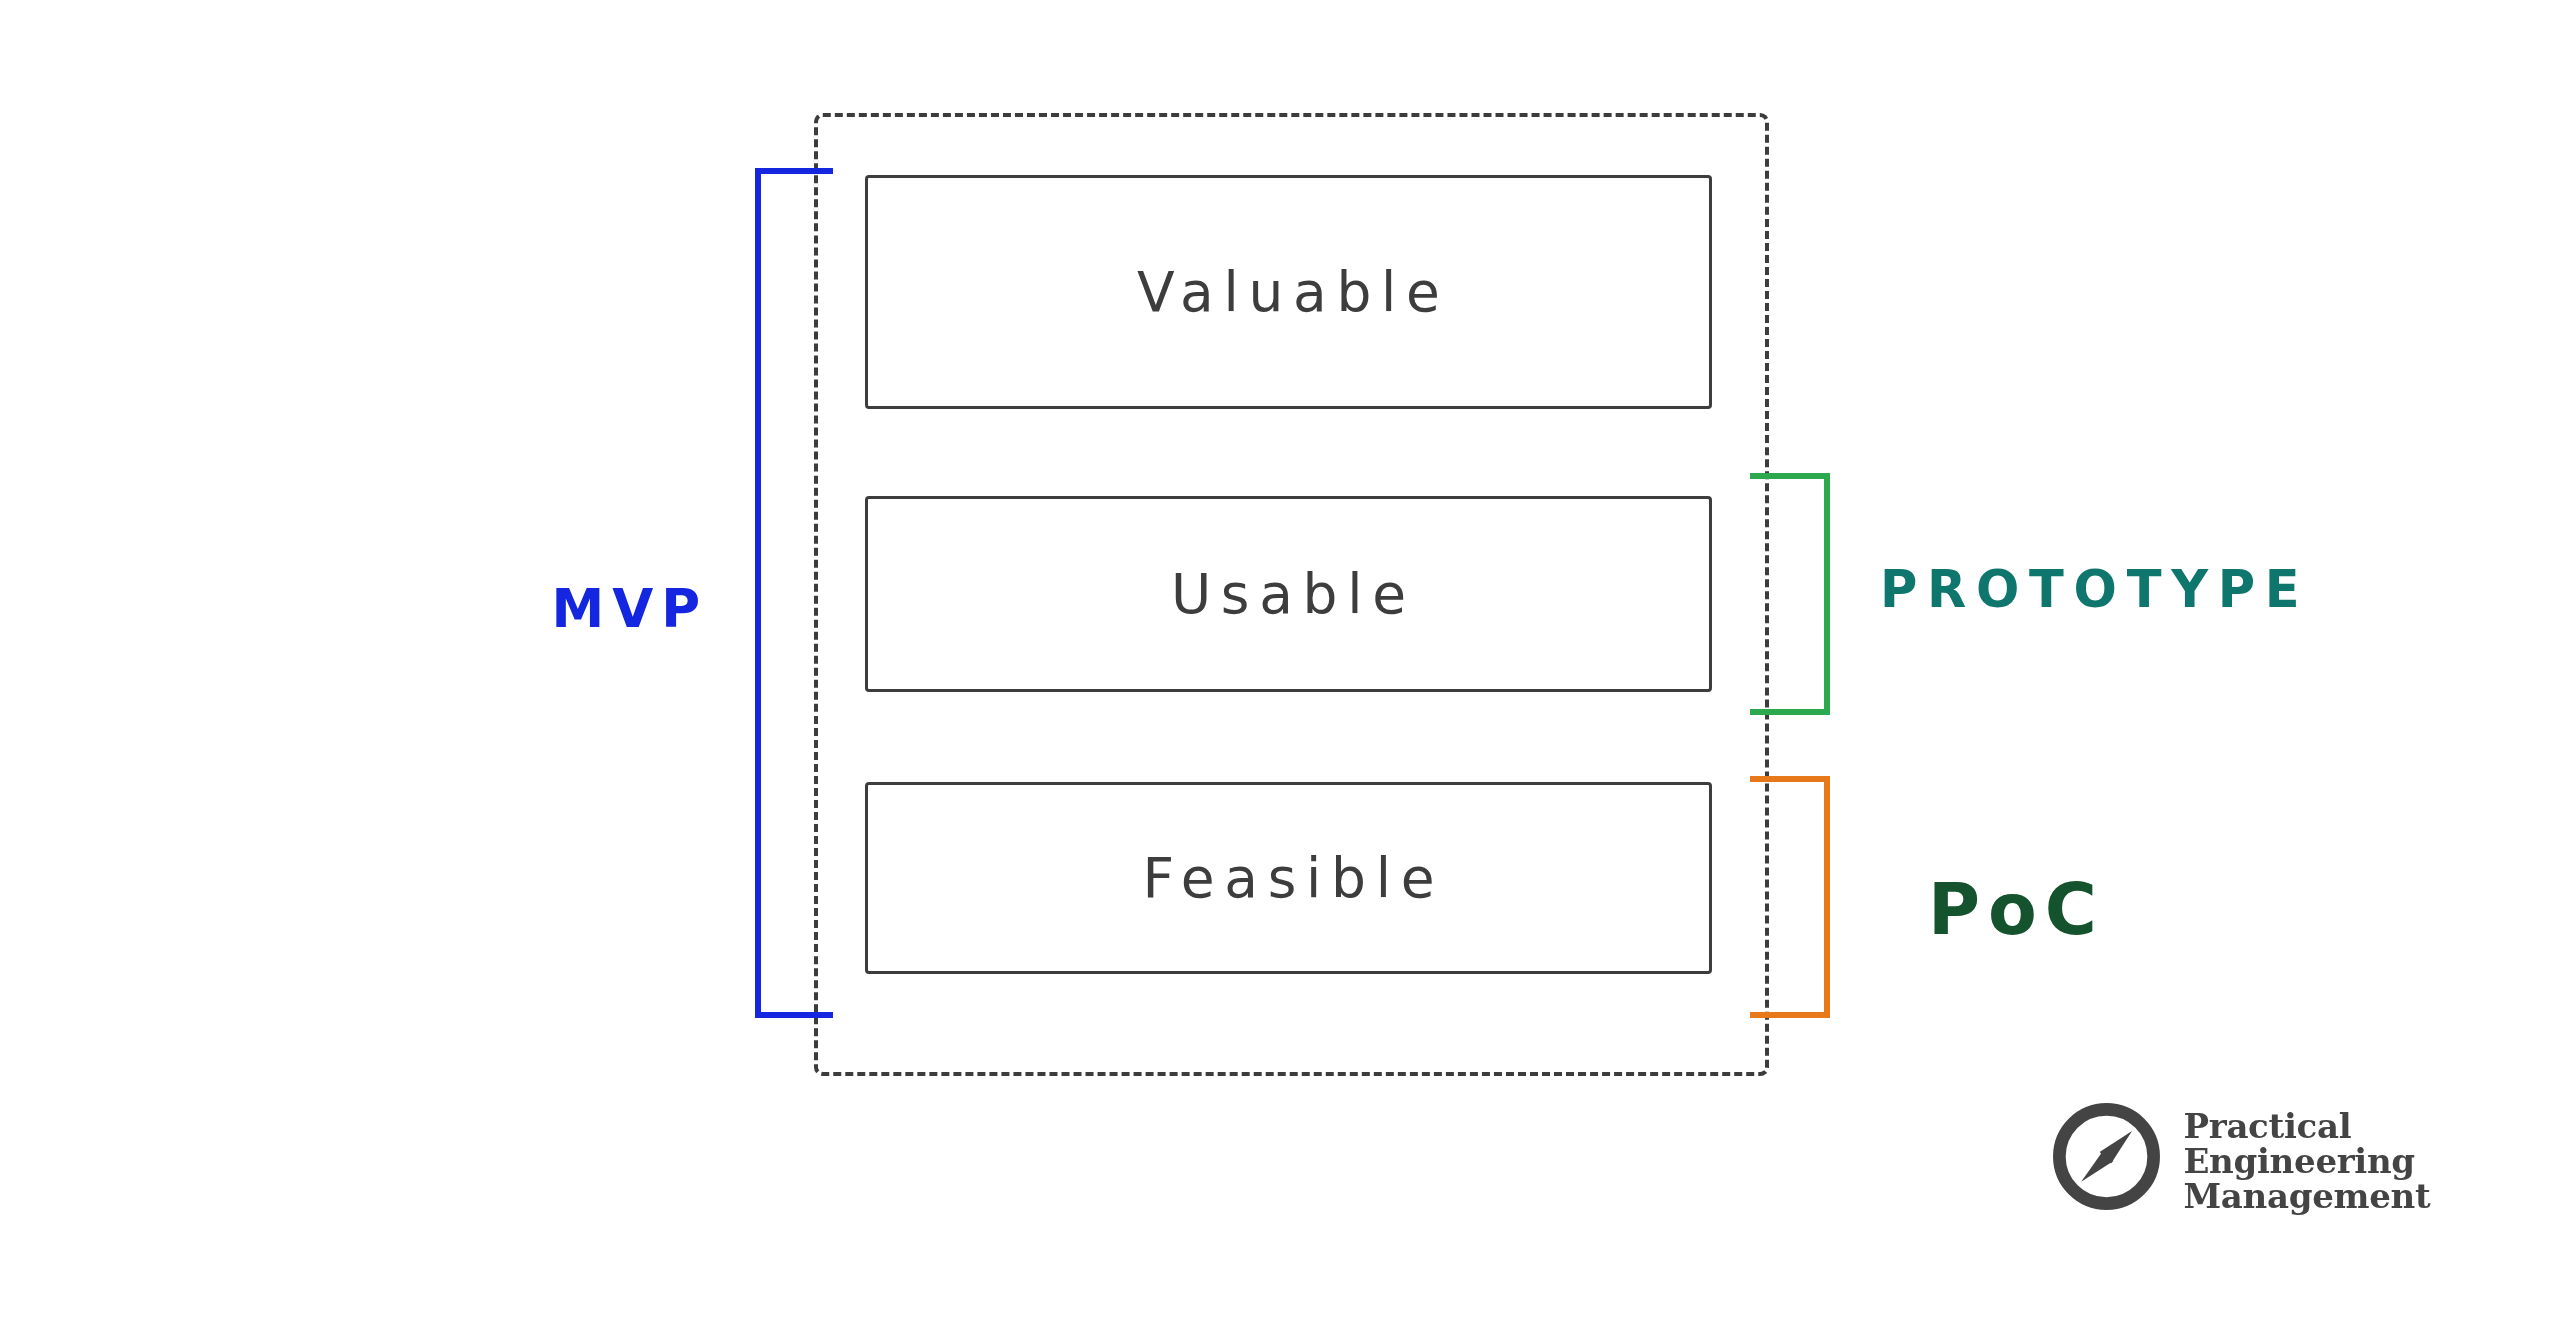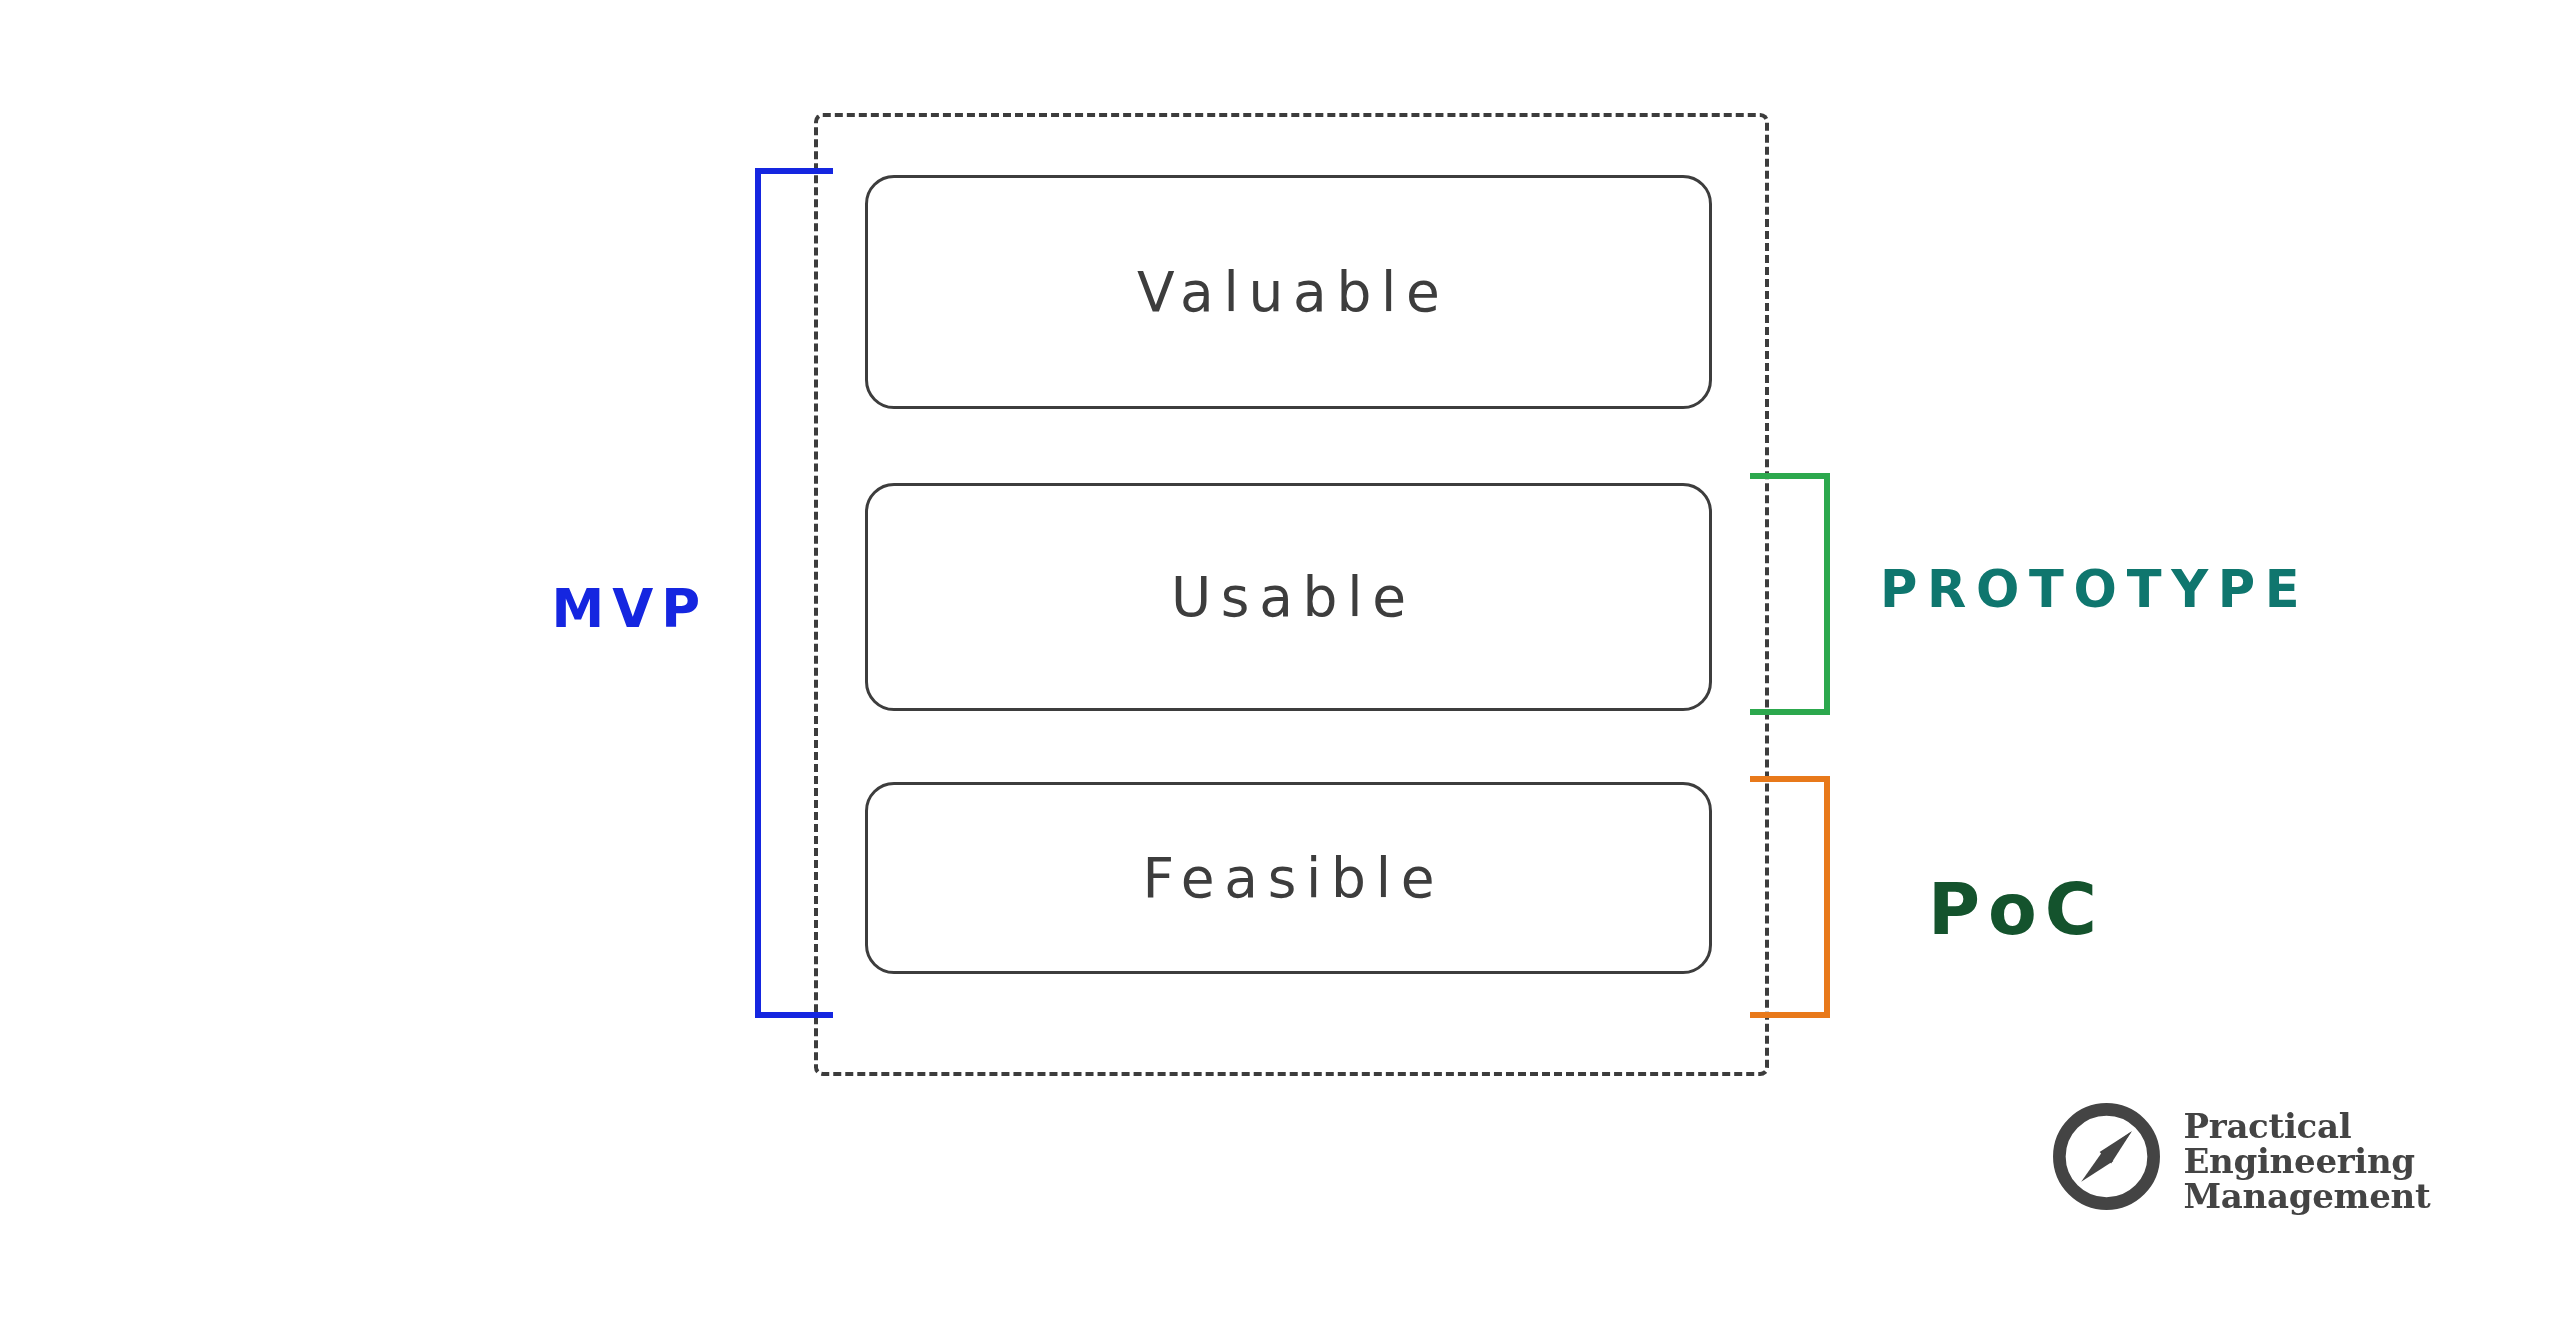--- a/index.html
+++ b/index.html
@@ -34,28 +34,28 @@
     background: transparent;
   }
 
   
   .attr-box {
     position: absolute;
     left: 865px;
     width: 847px;
     box-sizing: border-box;
     border: 3.5px solid #3d3d3d;
-    border-radius: 29px;
+    border-radius: 4px;
     background: #ffffff;
     display: flex;
     align-items: center;
     justify-content: center;
   }
   .attr-box.box-0 { top: 175px;  height: 234px; }
-  .attr-box.box-1 { top: 483px;  height: 228px; text-align: right; }
+  .attr-box.box-1 { top: 496px;  height: 196px; text-align: right; }
   .attr-box.box-2 { top: 782px;  height: 192px; }
 
   .attr-label {
     font-family: "DejaVu Sans", sans-serif;
     font-size: 55px;
     font-weight: 400;
     color: #3d3d3d;
     letter-spacing: 9.7px;
     text-indent: 9.7px;
     line-height: 1;

